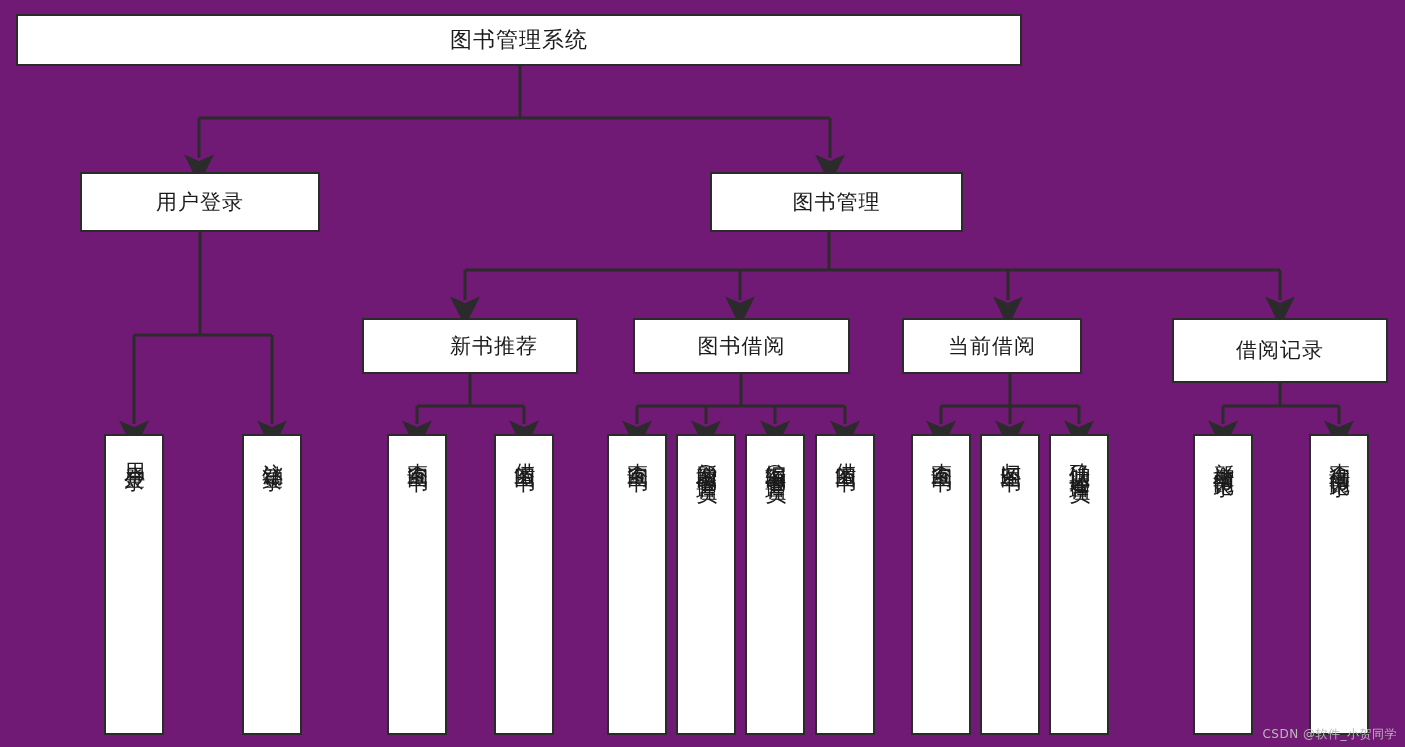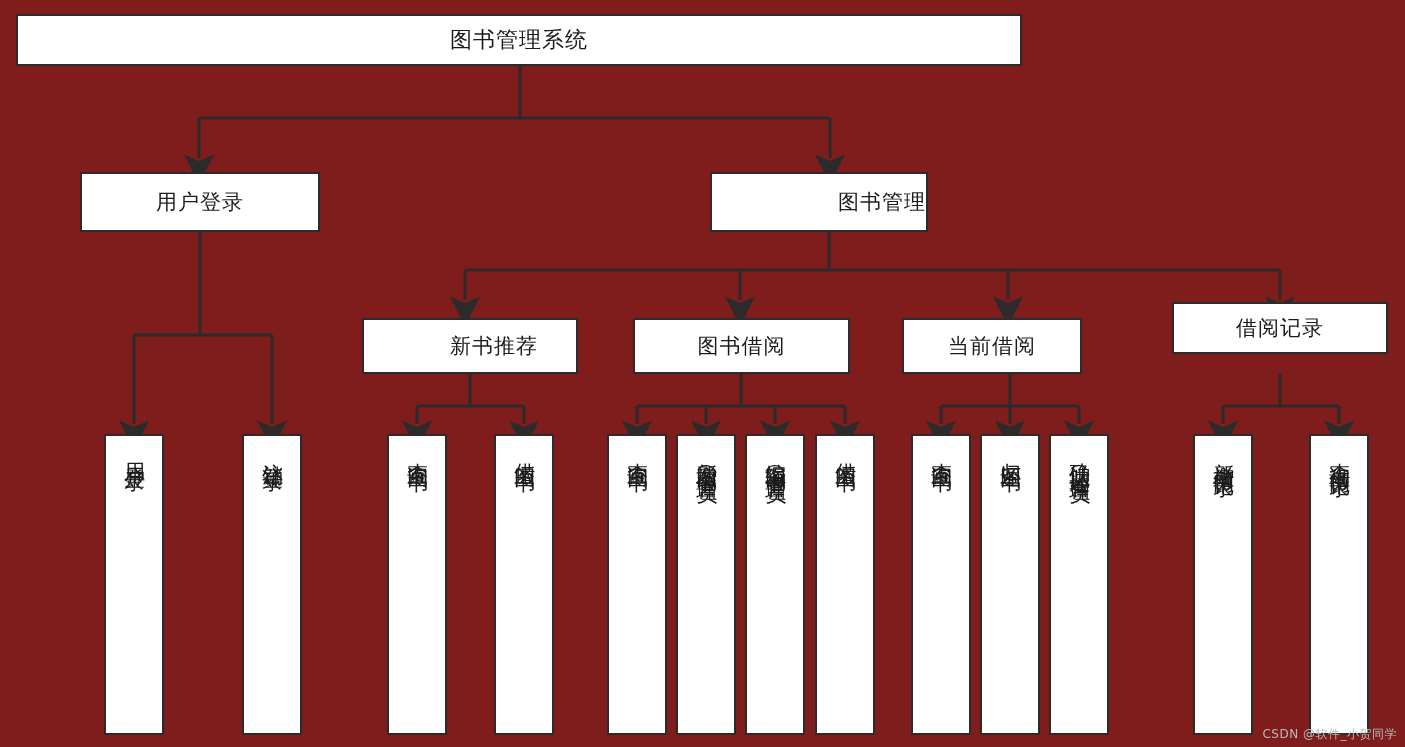--- a/index.html
+++ b/index.html
@@ -5,21 +5,21 @@
 <style>
   html,body{margin:0;padding:0;background:#ffffff;}
   body{
     font-family:"DejaVu Sans","Liberation Sans",sans-serif;
     color:#1a1a1a;
   }
   #canvas{
     position:relative;
     width:1405px;
     height:747px;
-    background:#7f1d1d;
+    background:#701a75;
     overflow:hidden;
   }
   #edges{
     position:absolute;
     left:0;top:0;
     width:1405px;height:747px;
     pointer-events:none;
   }
   .node{
     position:absolute;
@@ -123,34 +123,34 @@
     </g>
   </svg>
 
   <div class="node root" style="left:16px;top:14px;width:1006px;height:52px;">
     <span class="lbl">图书管理系统</span>
   </div>
 
   <div class="node" style="left:80px;top:172px;width:240px;height:60px;">
     <span class="lbl">用户登录</span>
   </div>
-  <div class="node" style="left:710px;top:172px;width:218px;height:60px;justify-content:flex-end;">
+  <div class="node" style="left:710px;top:172px;width:253px;height:60px;">
     <span class="lbl">图书管理</span>
   </div>
 
   <div class="node" style="left:362px;top:318px;width:216px;height:56px;padding-left:48px;">
     <span class="lbl">新书推荐</span>
   </div>
   <div class="node" style="left:633px;top:318px;width:217px;height:56px;">
     <span class="lbl">图书借阅</span>
   </div>
   <div class="node" style="left:902px;top:318px;width:180px;height:56px;">
     <span class="lbl">当前借阅</span>
   </div>
-  <div class="node" style="left:1172px;top:302px;width:216px;height:52px;text-align:right;">
+  <div class="node" style="left:1172px;top:318px;width:216px;height:65px;text-align:right;">
     <span class="lbl">借阅记录</span>
   </div>
 
   <div class="node vert" style="left:104px;top:434px;width:60px;height:301px;">
     <span class="lbl">用户登录</span>
   </div>
   <div class="node vert" style="left:242px;top:434px;width:60px;height:301px;">
     <span class="lbl">注销登录</span>
   </div>
 

